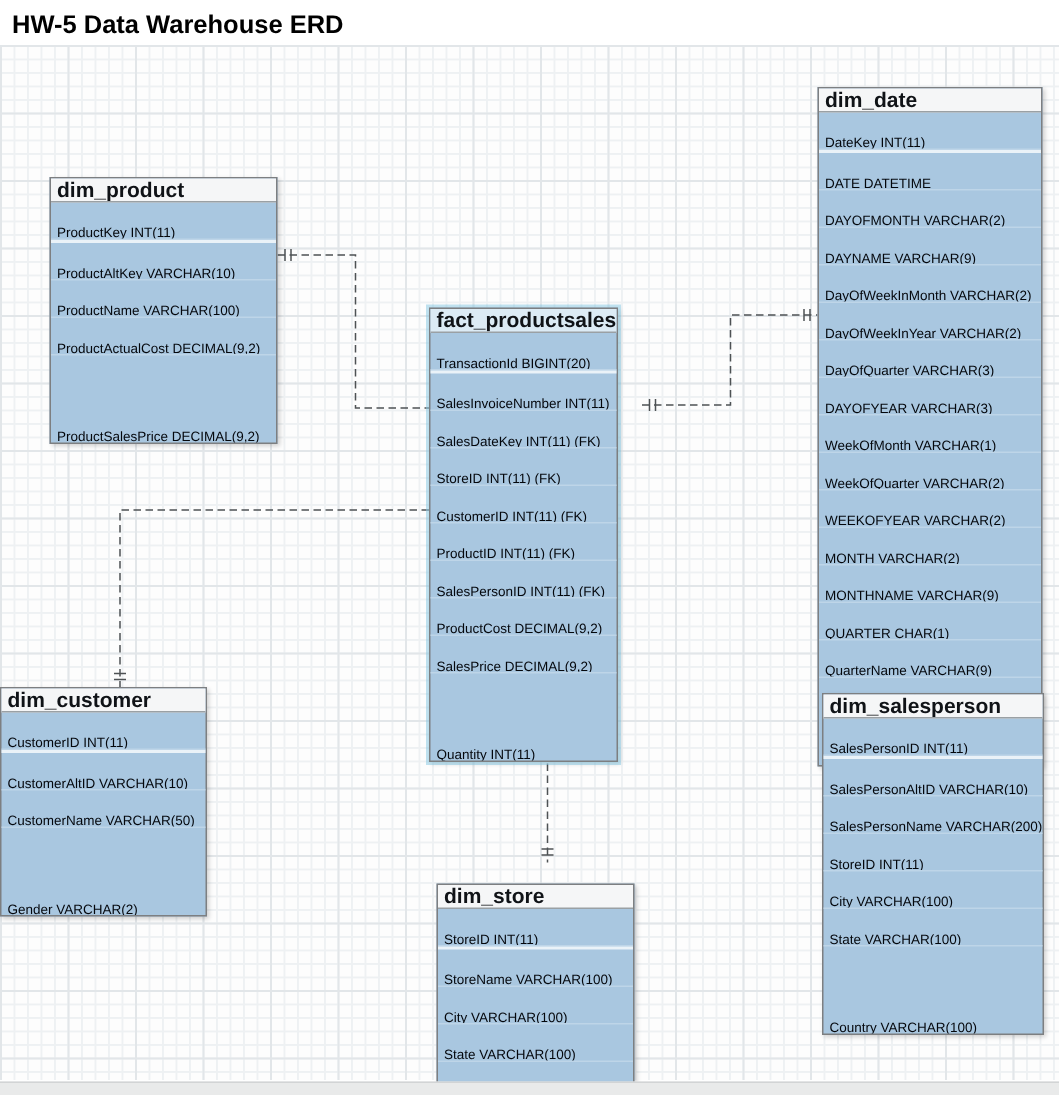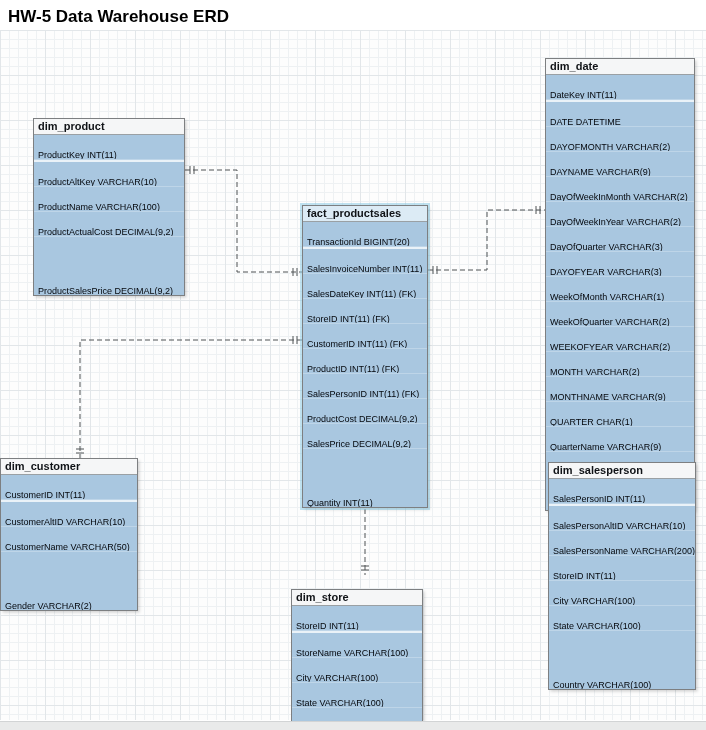--- a/index.html
+++ b/index.html
@@ -63,21 +63,21 @@
   }
   .erd-table.selected {
     box-shadow: 0 0 0 2px rgba(140, 202, 228, 0.55), 1.5px 1.5px 3px rgba(0,0,0,0.18);
   }
   .erd-title {
     height: 16px;
     line-height: 15px;
     padding: 0 4px;
     background: #f5f6f7;
     border-bottom: 1px solid #9aa0a4;
-    font-size: 11px;
+    font-size: 14px;
     font-weight: bold;
     color: #101317;
     white-space: nowrap;
     overflow: hidden;
   }
   .erd-title.fact { background: #dcebf5; }
   .erd-row {
     height: 18px;
     line-height: 17px;
     padding: 12px 4px;
@@ -164,21 +164,21 @@
       <div class="erd-row">DAYOFYEAR VARCHAR(3)</div>
       <div class="erd-row">WeekOfMonth VARCHAR(1)</div>
       <div class="erd-row">WeekOfQuarter VARCHAR(2)</div>
       <div class="erd-row">WEEKOFYEAR VARCHAR(2)</div>
       <div class="erd-row">MONTH VARCHAR(2)</div>
       <div class="erd-row">MONTHNAME VARCHAR(9)</div>
       <div class="erd-row">QUARTER CHAR(1)</div>
       <div class="erd-row">QuarterName VARCHAR(9)</div>
       <div class="erd-row">YEAR CHAR(4)</div>
     </div>
-    <div class="erd-table selected" style="left: 302px; top: 205px; width: 126px;">
+    <div class="erd-table selected" style="left: 286px; top: 205px; width: 126px;">
       <div class="erd-title fact">fact_productsales</div>
       <div class="erd-row">TransactionId BIGINT(20)</div>
       <div class="pk-sep"></div>
       <div class="erd-row">SalesInvoiceNumber INT(11)</div>
       <div class="erd-row">SalesDateKey INT(11) (FK)</div>
       <div class="erd-row">StoreID INT(11) (FK)</div>
       <div class="erd-row">CustomerID INT(11) (FK)</div>
       <div class="erd-row">ProductID INT(11) (FK)</div>
       <div class="erd-row">SalesPersonID INT(11) (FK)</div>
       <div class="erd-row">ProductCost DECIMAL(9,2)</div>

